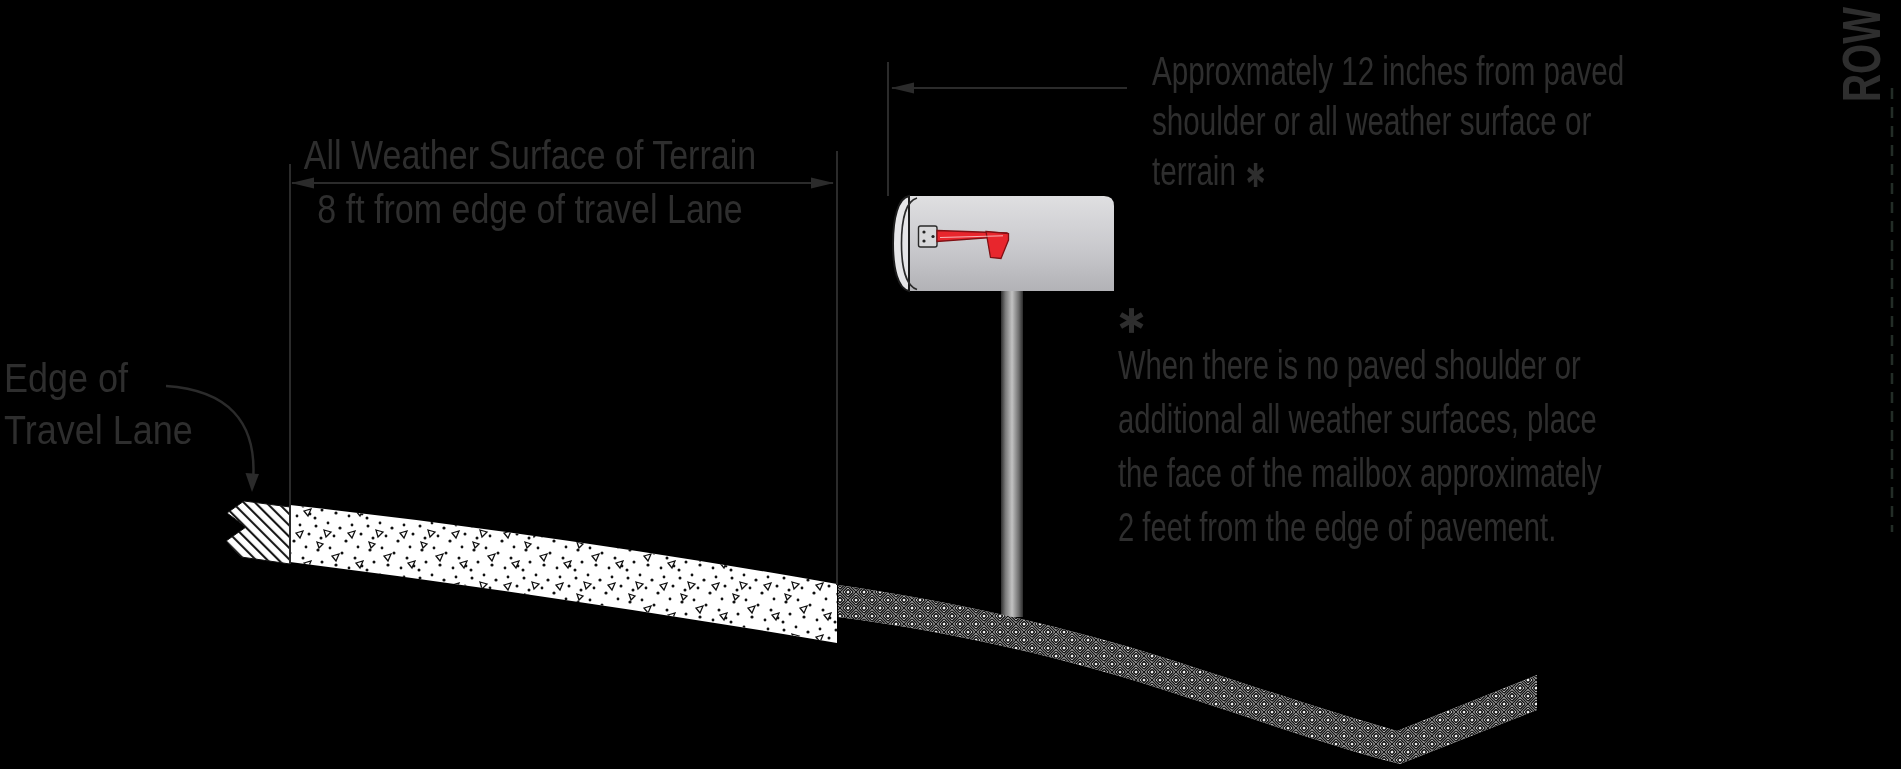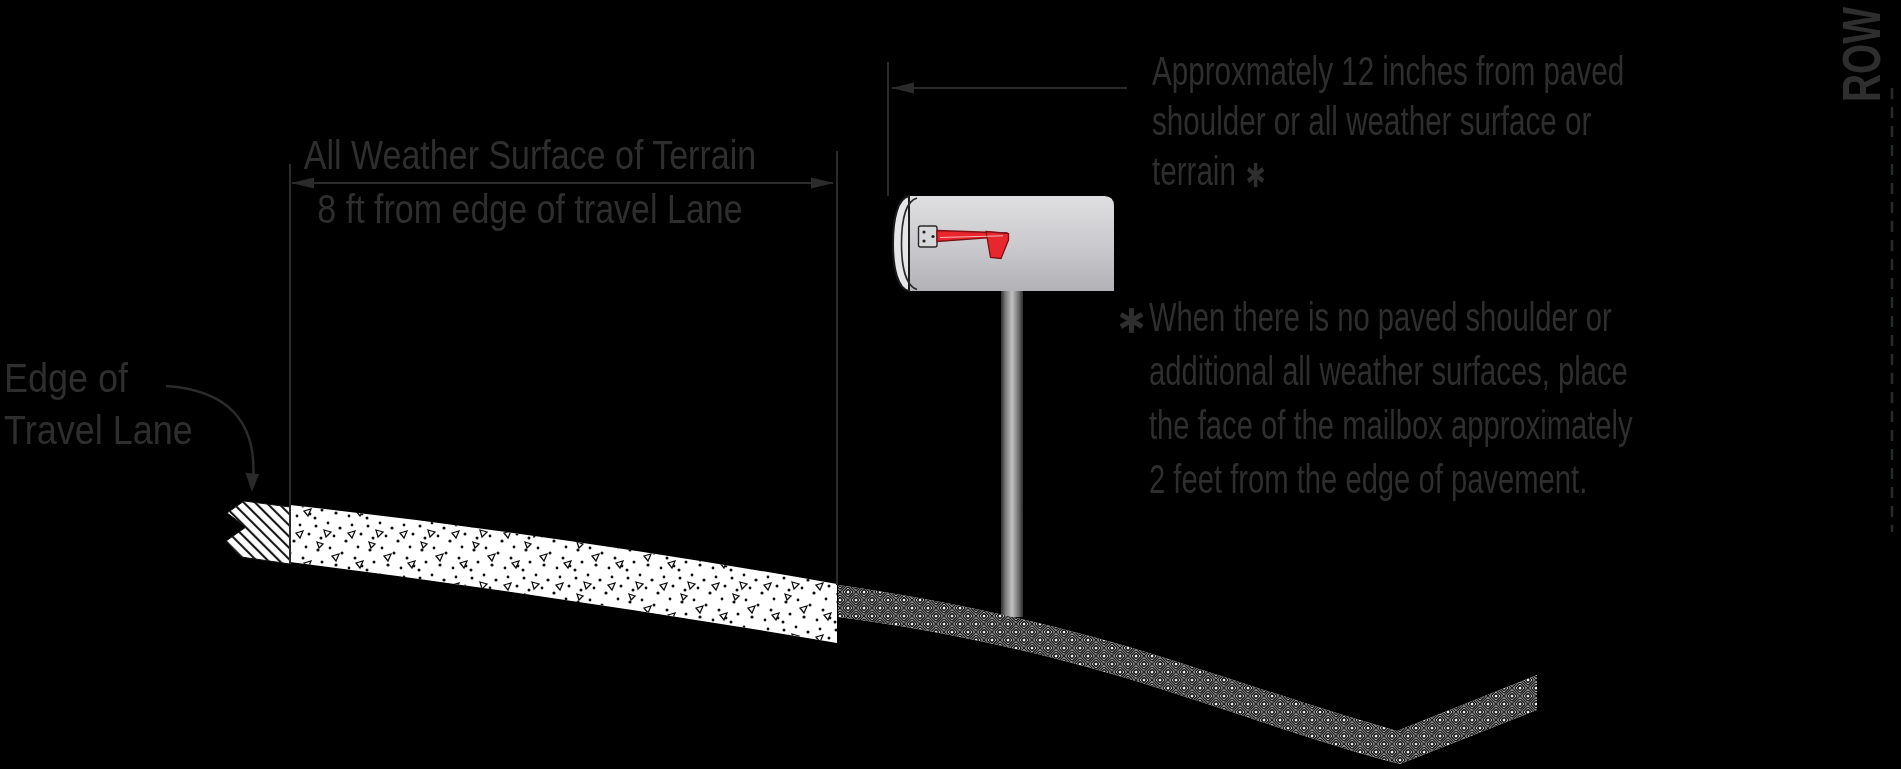--- a/index.html
+++ b/index.html
@@ -24,21 +24,21 @@
     font-size:40px;line-height:52px;
     transform:scale(0.90,1);transform-origin:0 0;
   }
   .note12-label{
     left:1152px;top:46px;
     font-size:40px;line-height:50px;
     transform:scale(0.74,1);transform-origin:0 0;
   }
   .footnote{
     left:1118px;top:290px;
-    display:flex;align-items:flex-start;gap:4px;
+    display:flex;align-items:flex-start;gap:4px;flex-direction:column;
   }
   .footnote .fn-star{flex:0 0 auto;margin-top:17px;}
   .footnote .fn-text{
     font-size:40px;line-height:54px;white-space:nowrap;
     transform:scale(0.73,1);transform-origin:0 0;
   }
   .row-label{
     left:1834px;top:102px;
     font-size:54px;font-weight:bold;line-height:54px;
     transform:rotate(-90deg) scale(0.72,1);transform-origin:0 0;

